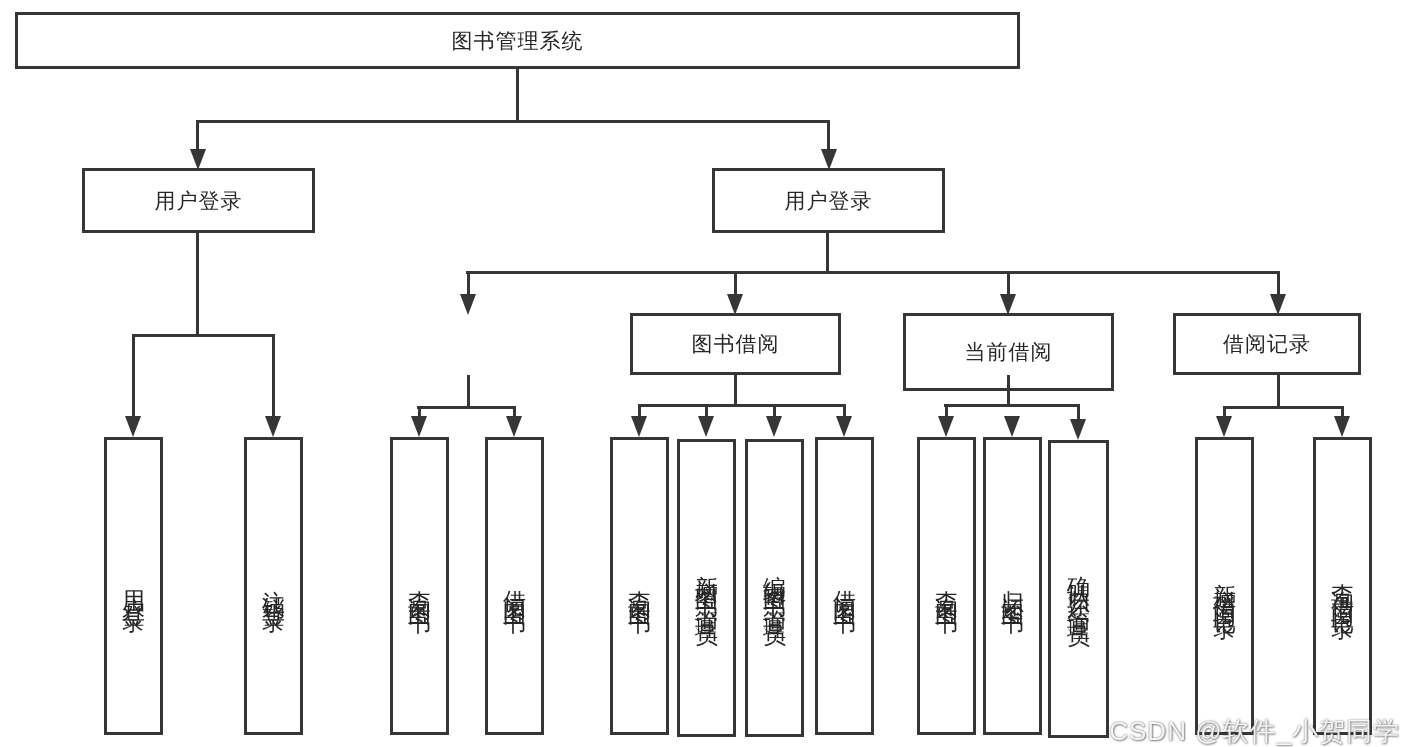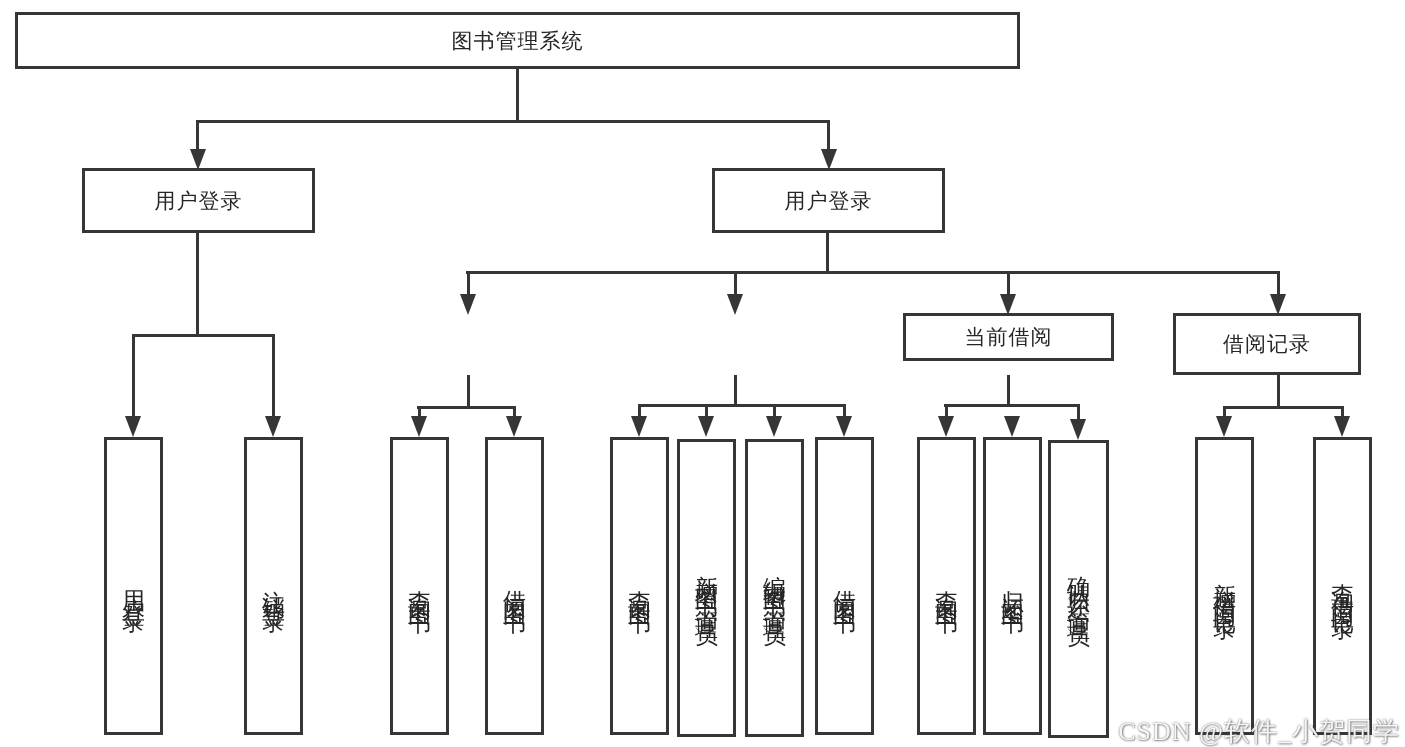--- a/index.html
+++ b/index.html
@@ -1,18 +1,18 @@
 <!DOCTYPE html>
 <html><head>
 <meta charset="utf-8">
 <style>
   html,body{margin:0;padding:0;background:#ffffff;}
   .canvas{
     position:relative;width:1405px;height:747px;background:#ffffff;
-    font-family:Liberation Serif, serif;
+    font-family:Liberation Sans, sans-serif;
     color:#262626;overflow:hidden;
   }
   .box{
     position:absolute;box-sizing:border-box;
     border:3px solid #363636;background:#ffffff;
     display:flex;align-items:center;justify-content:center;
     text-align:center;
   }
   .hbox{font-size:21px;letter-spacing:1px;}
   .leaf{
@@ -62,21 +62,22 @@
   <div class="hl" style="left:466px;top:271px;width:814px"></div>
   <div class="vl" style="left:467px;top:271px;height:25px"></div>
   <div class="vl" style="left:734px;top:271px;height:25px"></div>
   <div class="vl" style="left:1007px;top:271px;height:25px"></div>
   <div class="vl" style="left:1277px;top:271px;height:25px"></div>
   <div class="ar" style="left:460px;top:294px"></div>
   <div class="ar" style="left:727px;top:294px"></div>
   <div class="ar" style="left:1000px;top:294px"></div>
   <div class="ar" style="left:1270px;top:294px"></div>
 
-  <div class="box hbox" style="left:903px;top:313px;width:211px;height:48px">当前借阅</div>
+  <div class="box hbox" style="left:630px;top:313px;width:211px;height:62px">图书借阅</div>
+  <div class="box hbox" style="left:903px;top:313px;width:211px;height:78px">当前借阅</div>
   <div class="box hbox" style="left:1173px;top:313px;width:188px;height:62px">借阅记录</div>
 
   <div class="vl" style="left:467px;top:375px;height:34px"></div>
   <div class="hl" style="left:417px;top:406px;width:99px"></div>
   <div class="vl" style="left:418px;top:406px;height:13px"></div>
   <div class="vl" style="left:513px;top:406px;height:13px"></div>
   <div class="ar" style="left:411px;top:416px"></div>
   <div class="ar" style="left:506px;top:416px"></div>
 
   <div class="vl" style="left:734px;top:375px;height:32px"></div>

